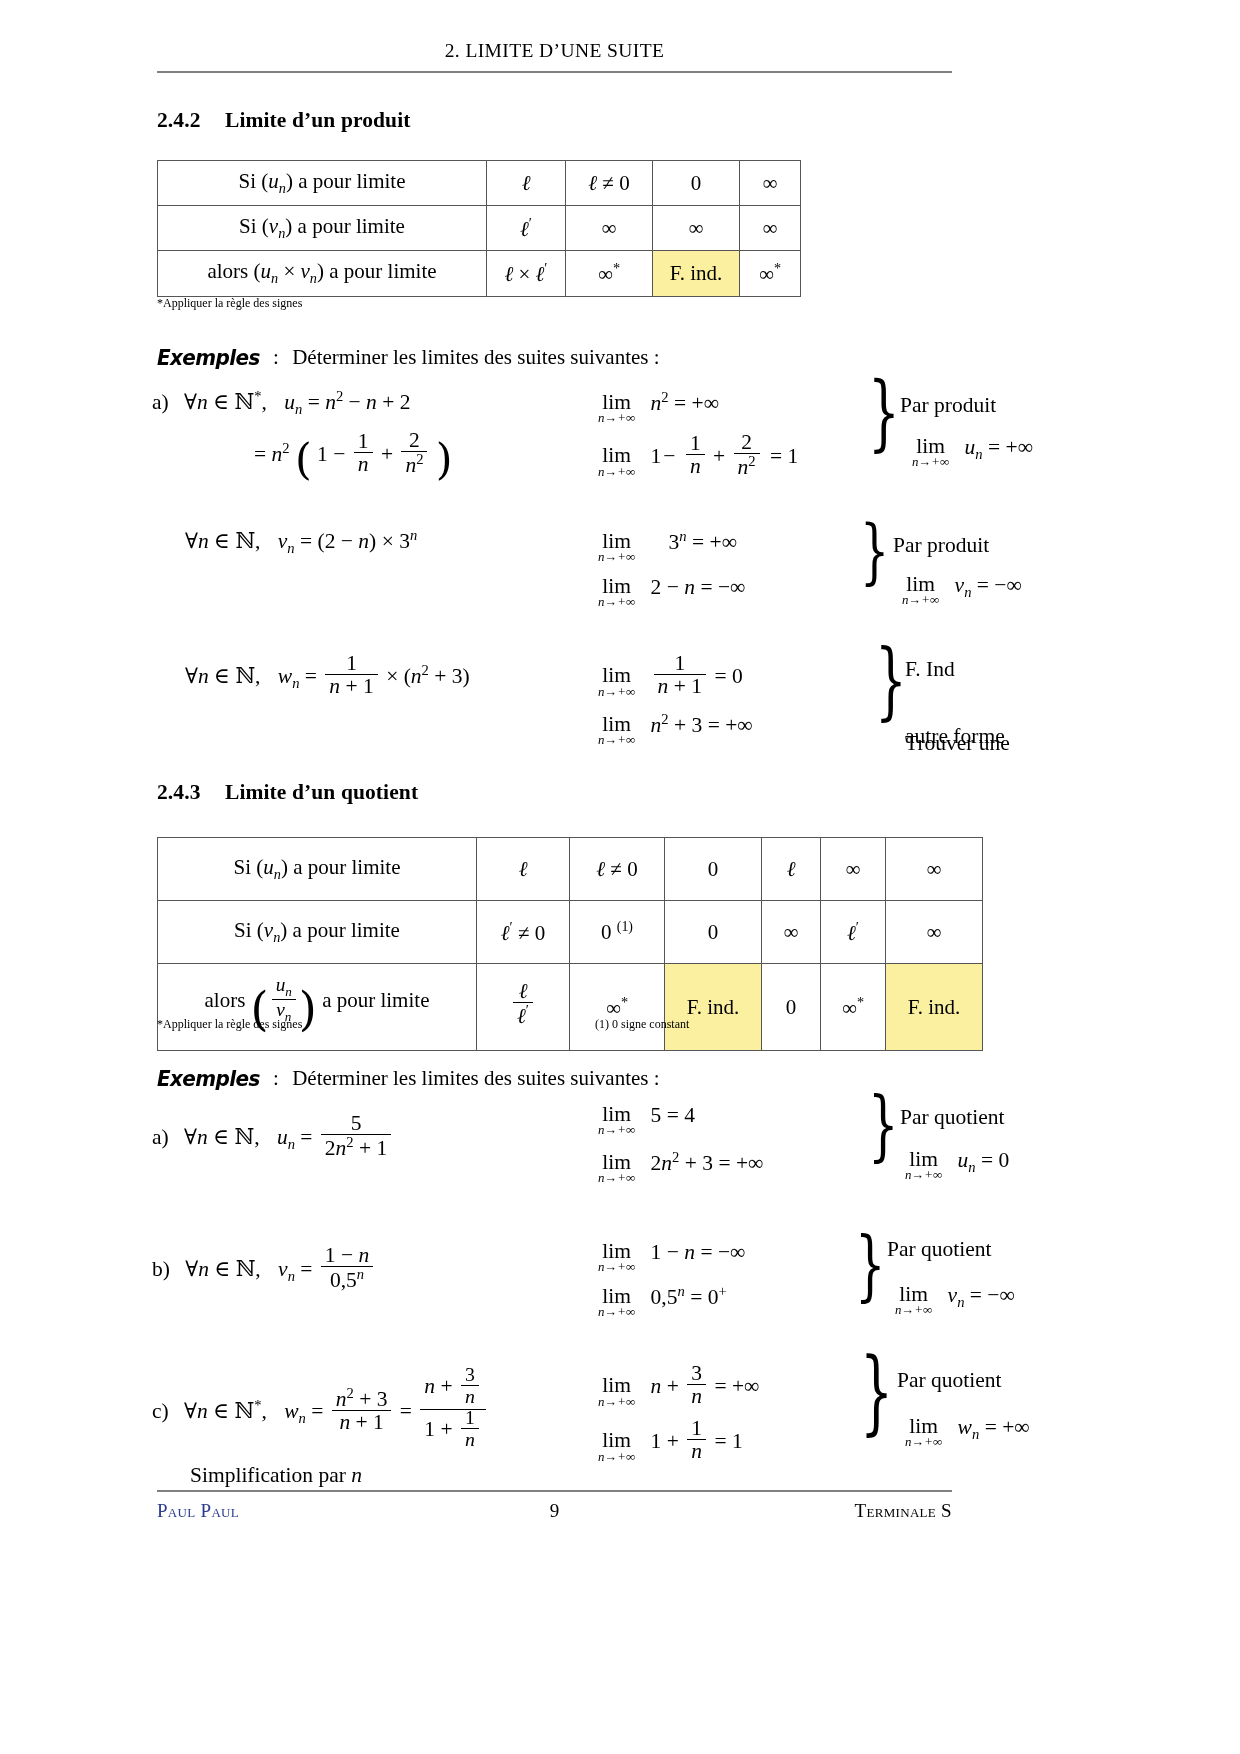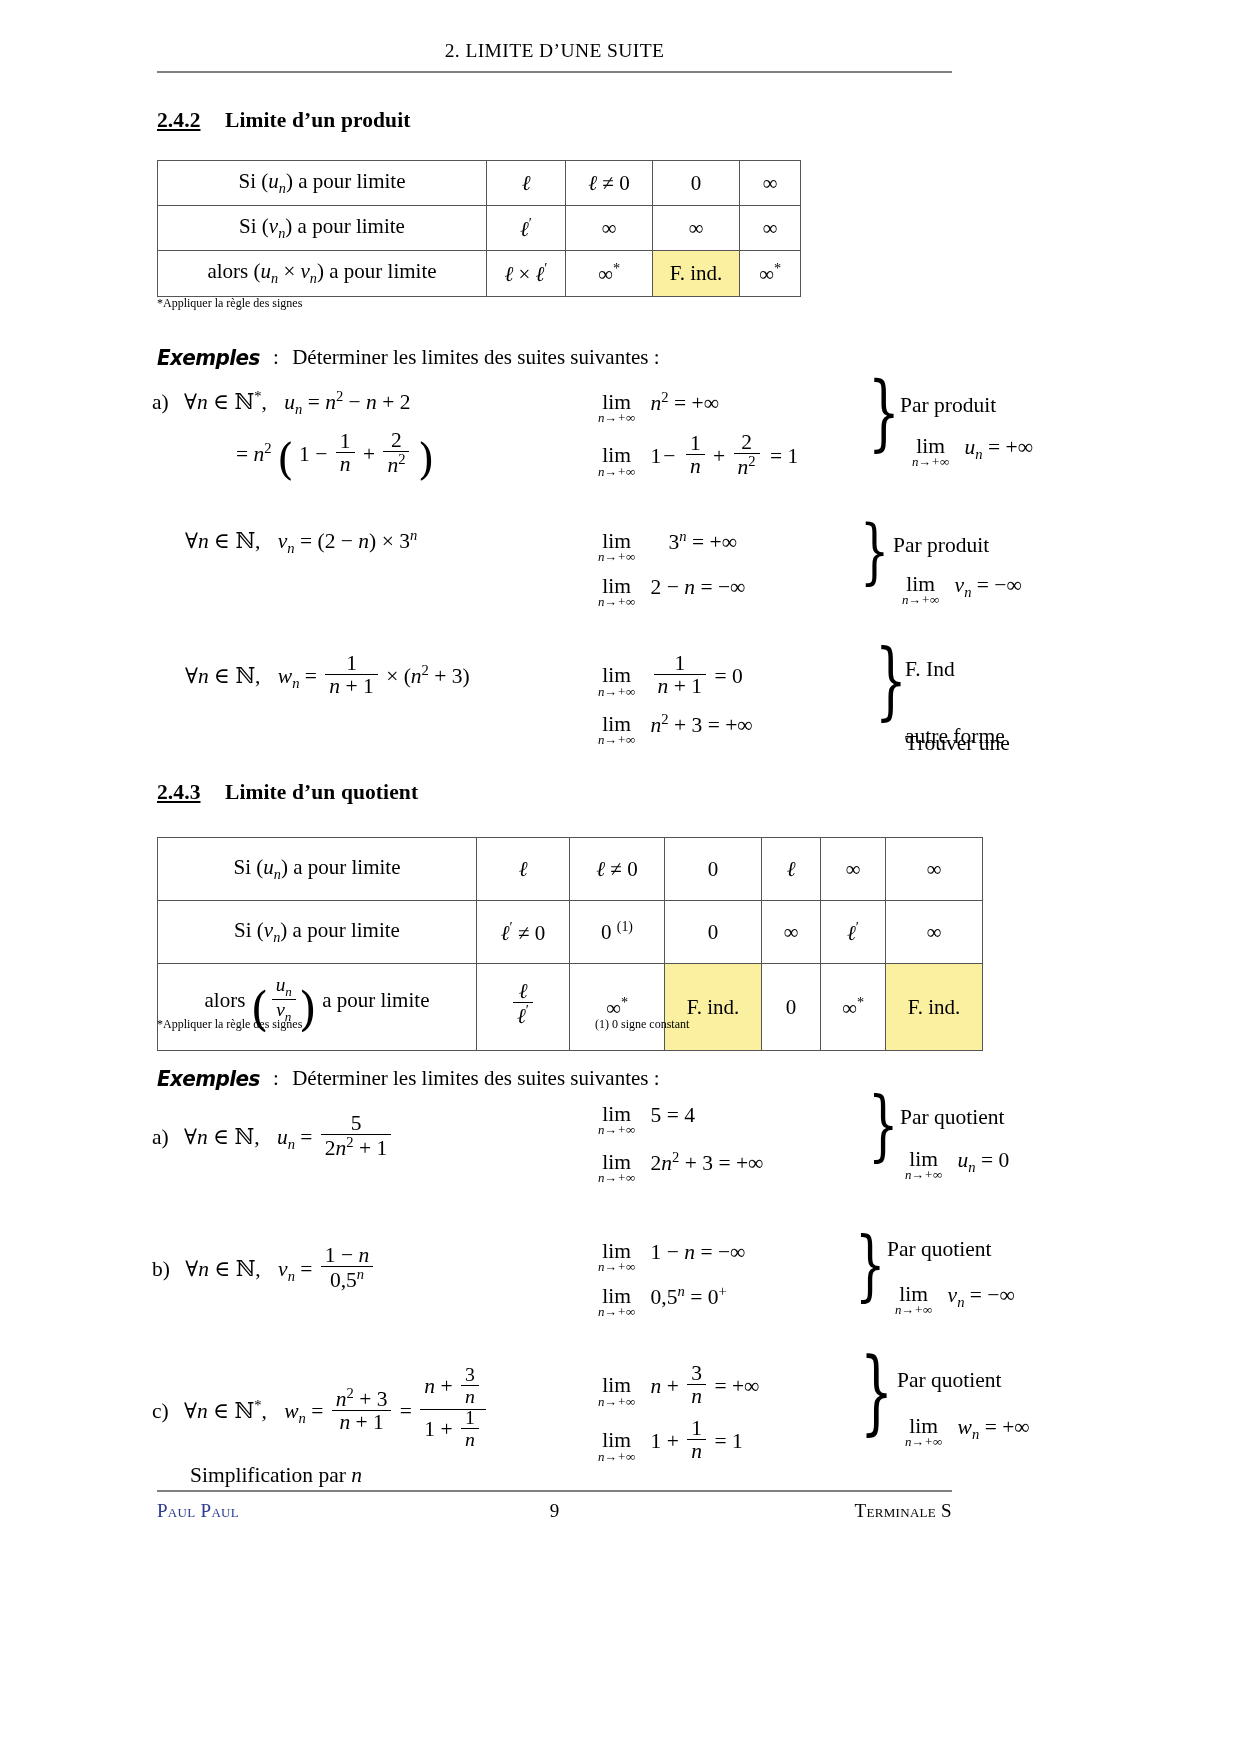--- a/index.html
+++ b/index.html
@@ -80,21 +80,21 @@
   }
 
   
   .sec-head {
     position: absolute;
     font-weight: bold;
     font-size: 21.5px;
     letter-spacing: 0.1px;
     white-space: nowrap;
   }
-  .sec-num { display: inline-block; width: 68px; text-decoration: underline; }
+  .sec-num { display: inline-block; width: 68px; }
 
   
   .m  { font-family: "Liberation Serif", "DejaVu Serif", serif; }
   .mi { font-style: italic; }
   .supn { font-size: 0.68em; vertical-align: super; font-style: normal; }
   .sub { font-size: 0.68em; vertical-align: sub; font-style: italic; }
   .ell { font-family: "DejaVu Serif", serif; font-style: italic; }
 
   
   .frac {
@@ -233,21 +233,21 @@
     <span style="margin:0 8px;">:</span>
     <span>Déterminer les limites des suites suivantes :</span>
   </div>
 
   <div class="exblk" style="left:152px; top:388px;">
     <span>a)</span>
     <span style="margin-left:10px;">∀<span class="mi">n</span> ∈ <span class="m" style="font-family:'DejaVu Serif',serif;">ℕ</span><span class="supn">*</span>,</span>
     <span style="margin-left:12px;"><span class="mi">u</span><span class="sub">n</span> = <span class="mi">n</span><span class="supn">2</span> − <span class="mi">n</span> + 2</span>
   </div>
 
-  <div class="exblk" style="left:236px; top:432px;">
+  <div class="exblk" style="left:254px; top:432px;">
     = <span class="mi">n</span><span class="supn">2</span>
     <span style="font-size:2.0em; font-weight:300; vertical-align:-0.30em; font-family:'DejaVu Serif',serif;">(</span>
     1 −
     <span class="frac"><span class="num">1</span><span class="den"><span class="mi">n</span></span></span>
     +
     <span class="frac"><span class="num">2</span><span class="den"><span class="mi">n</span><span class="supn">2</span></span></span>
     <span style="font-size:2.0em; font-weight:300; vertical-align:-0.30em; font-family:'DejaVu Serif',serif;">)</span>
   </div>
 
   <div class="lim-row" style="left:598px; top:388px;">

